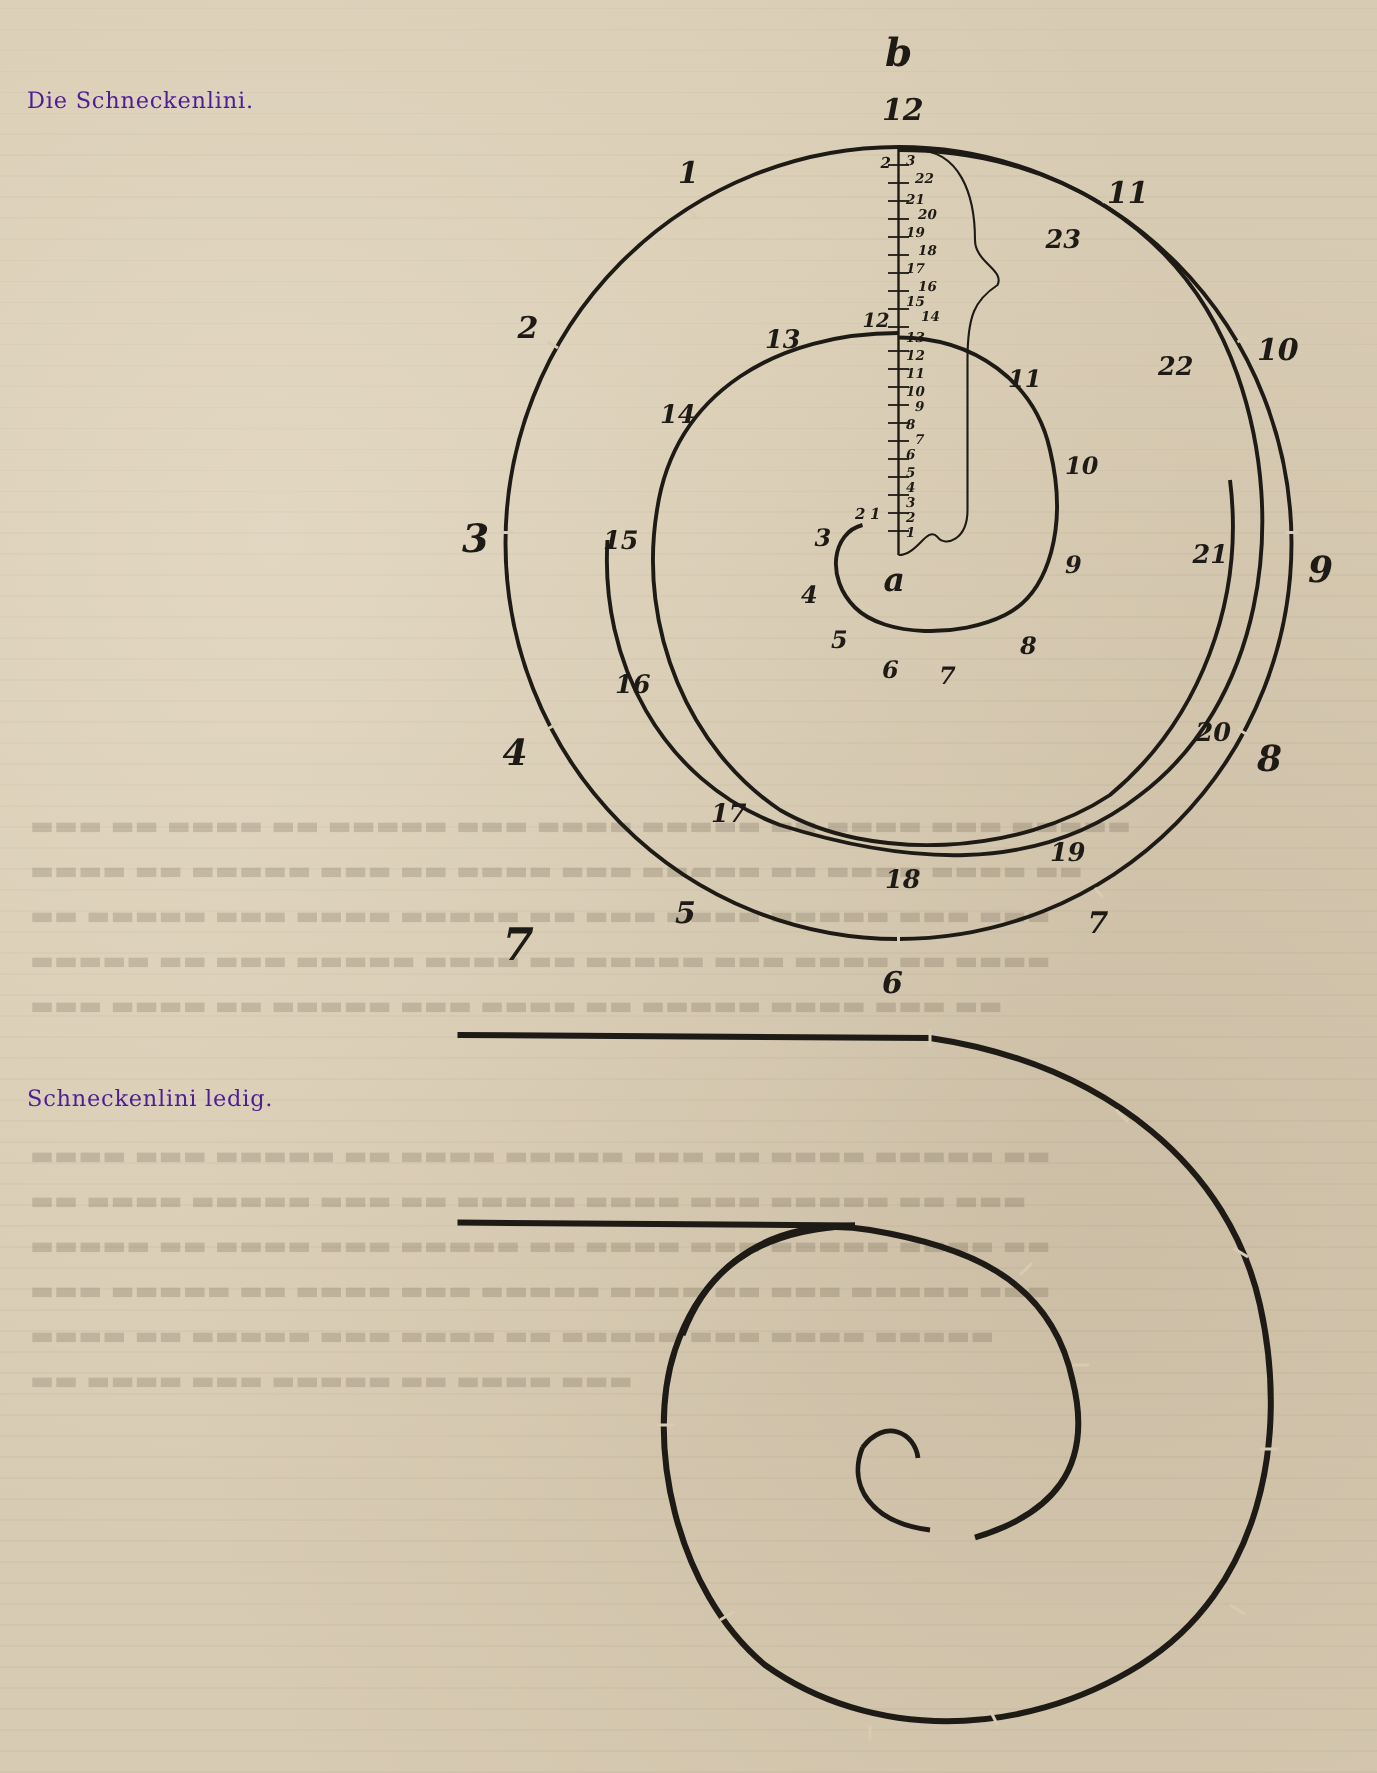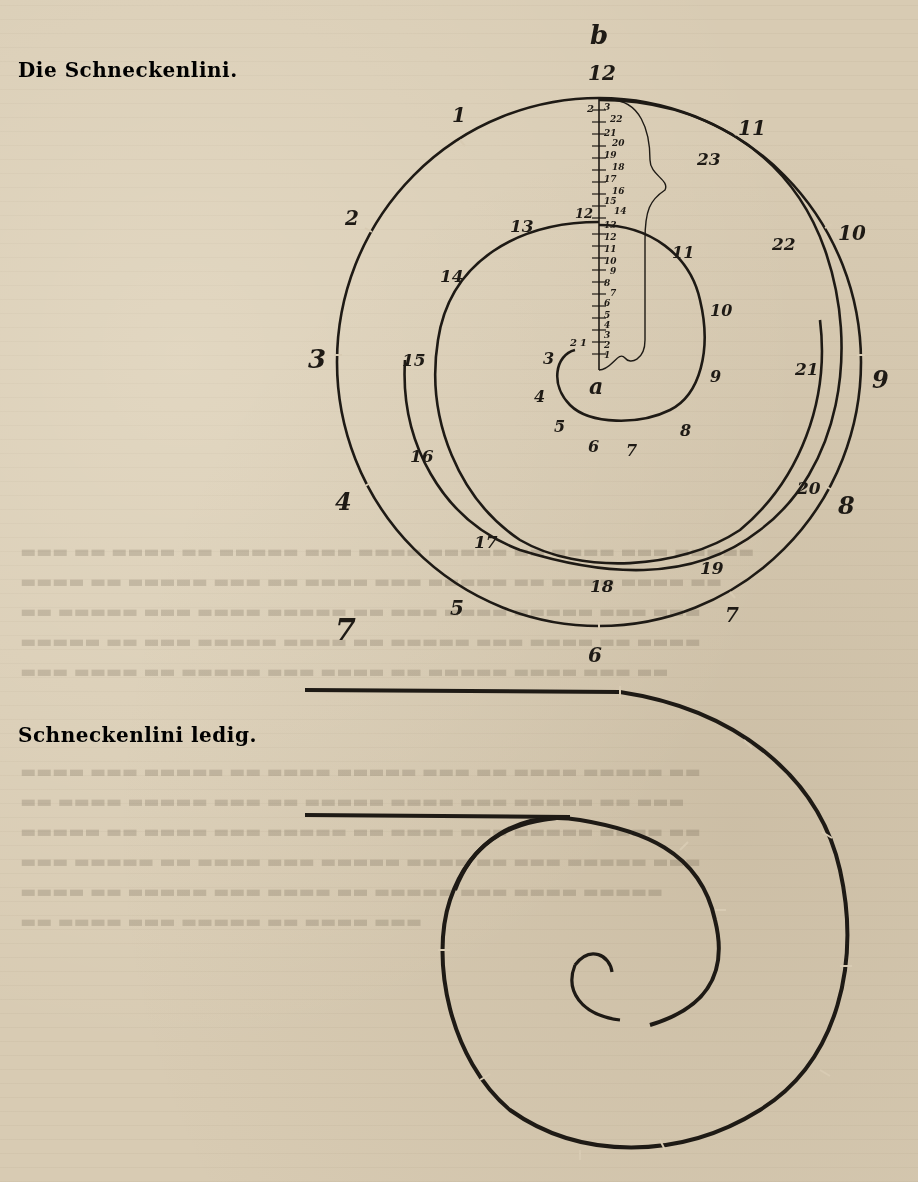--- a/index.html
+++ b/index.html
@@ -7,22 +7,22 @@
     width:918px; height:1182px; overflow:hidden; position:relative;
     background:#d8cbb3;
     background-image:
       radial-gradient(ellipse at 20% 30%, rgba(255,250,235,0.25), transparent 60%),
       radial-gradient(ellipse at 80% 70%, rgba(120,100,70,0.12), transparent 60%),
       repeating-linear-gradient(0deg, rgba(110,95,70,0.05) 0px, rgba(110,95,70,0.05) 1px, transparent 1px, transparent 14px);
     font-family:"DejaVu Serif", serif;
     color:#1e1a15;
   }
   .title {
-    position:absolute; font-family:"DejaVu Serif", serif; font-weight:bold;
-    font-size:20px; letter-spacing:0.5px; color:#000000;
+    position:absolute; font-family:"DejaVu Serif", serif; font-weight:normal;
+    font-size:15px; letter-spacing:0.5px; color:#4c1d95;
   }
   #title1 { left:18px; top:58px; }
   #title2 { left:18px; top:723px;text-align:right; }
   .ghost {
     position:absolute; color:rgba(70,60,45,0.18); font-family:"DejaVu Serif", serif;
     font-size:17px; white-space:nowrap; overflow:hidden; line-height:22px;
   }
   svg { position:absolute; left:0; top:0; }
   .lbl { font-family:"DejaVu Serif", serif; fill:#1e1a15; font-style:italic; font-weight:bold; }
 </style>

